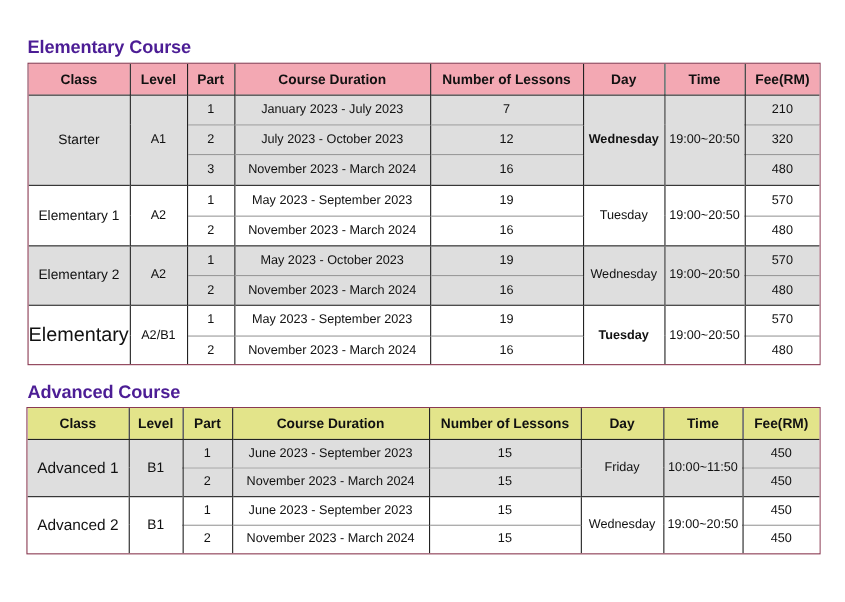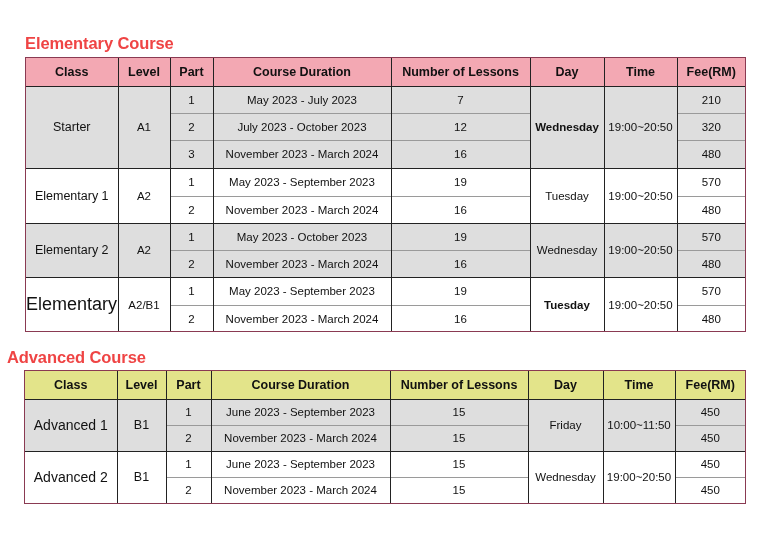--- a/index.html
+++ b/index.html
@@ -1,18 +1,18 @@
 <!DOCTYPE html>
 <html><head>
 <meta charset="utf-8">
 <style>
   html, body { margin: 0; padding: 0; background: #ffffff; }
   body { width: 768px; height: 547px; position: relative; overflow: hidden;
          font-family: "Liberation Sans", sans-serif; color: #111; }
-  .section-title { position: absolute; font-weight: bold; font-size: 16.5px; color: #ef4444; letter-spacing: -0.1px; }
+  .section-title { position: absolute; font-weight: bold; font-size: 16.5px; color: #4c1d95; letter-spacing: -0.1px; }
   .tbl { position: absolute; border: 1.5px solid #8a3a52; border-radius: 0; overflow: hidden; box-sizing: border-box; }
   table { border-collapse: collapse; table-layout: fixed; width: 100%; height: 100%; }
   th, td { text-align: center; vertical-align: middle; padding: 0; font-size: 11.5px; overflow: hidden; white-space: nowrap; }
   th { font-weight: bold; font-size: 12.5px; border-right: 1.5px solid #222; border-bottom: 1.5px solid #222; }
   th:last-child { border-right: none; }
   td { border-right: 1.5px solid #222; }
   td:last-child { border-right: none; margin-left: 12px; }
   .pink th { background: #f3a8b3; }
   .yellow th { background: #e3e48a; }
   tr.grp-top td { border-top: 1.5px solid #222; }
@@ -49,21 +49,21 @@
         <th>Time</th>
         <th>Fee(RM)</th>
       </tr>
     </thead>
     <tbody>
 
       <tr class="g" style="height:27px">
         <td rowspan="3" style="font-size:12.5px">Starter</td>
         <td rowspan="3">A1</td>
         <td>1</td>
-        <td>May 2023 - July 2023</td>
+        <td>January 2023 - July 2023</td>
         <td>7</td>
         <td rowspan="3" class="bold">Wednesday</td>
         <td rowspan="3">19:00~20:50</td>
         <td>210</td>
       </tr>
       <tr class="g sub" style="height:27px">
         <td class="sub">2</td>
         <td class="sub">July 2023 - October 2023</td>
         <td class="sub">12</td>
         <td class="sub">320</td>
@@ -122,21 +122,21 @@
       <tr class="w sub" style="height:27px">
         <td class="sub">2</td>
         <td class="sub">November 2023 - March 2024</td>
         <td class="sub">16</td>
         <td class="sub">480</td>
       </tr>
     </tbody>
   </table>
 </div>
 
-<div class="section-title" style="left:7px; top:348px;">Advanced Course</div>
+<div class="section-title" style="left:25px; top:348px;">Advanced Course</div>
 <div class="tbl" style="left:24px; top:370px; width:722px; height:134px;">
   <table class="yellow">
     <colgroup>
       <col style="width:92px">
         <col style="width:49px">
         <col style="width:45px">
         <col style="width:179px">
       <col style="width:138px">
         <col style="width:75px">
         <col style="width:72px">

